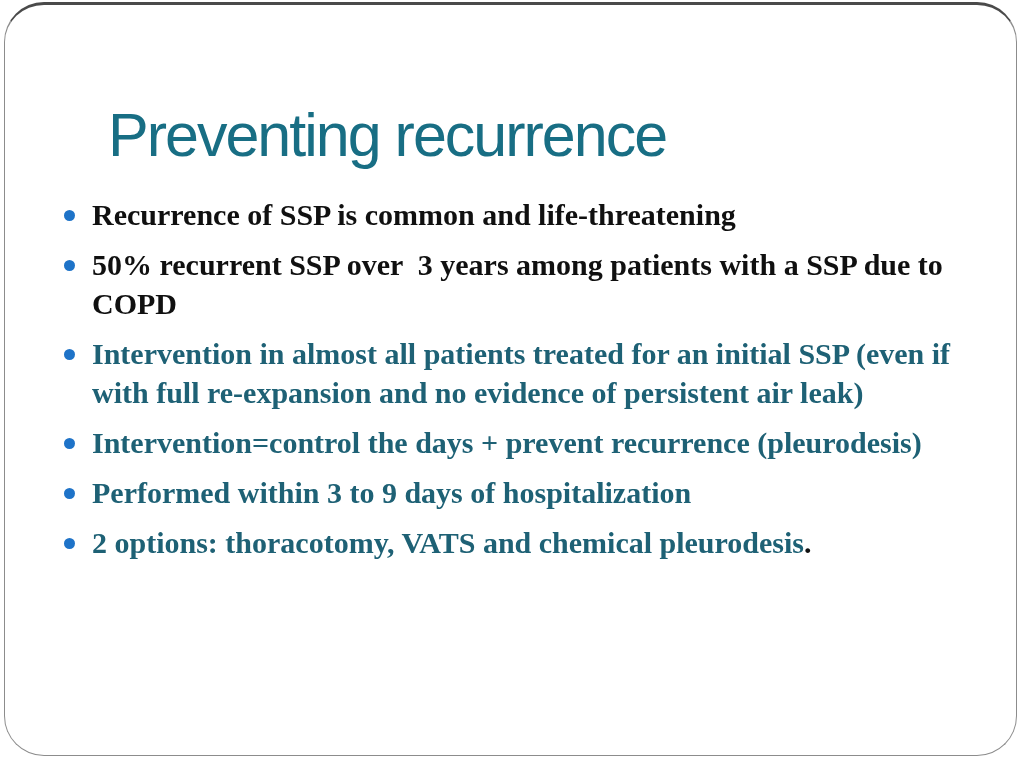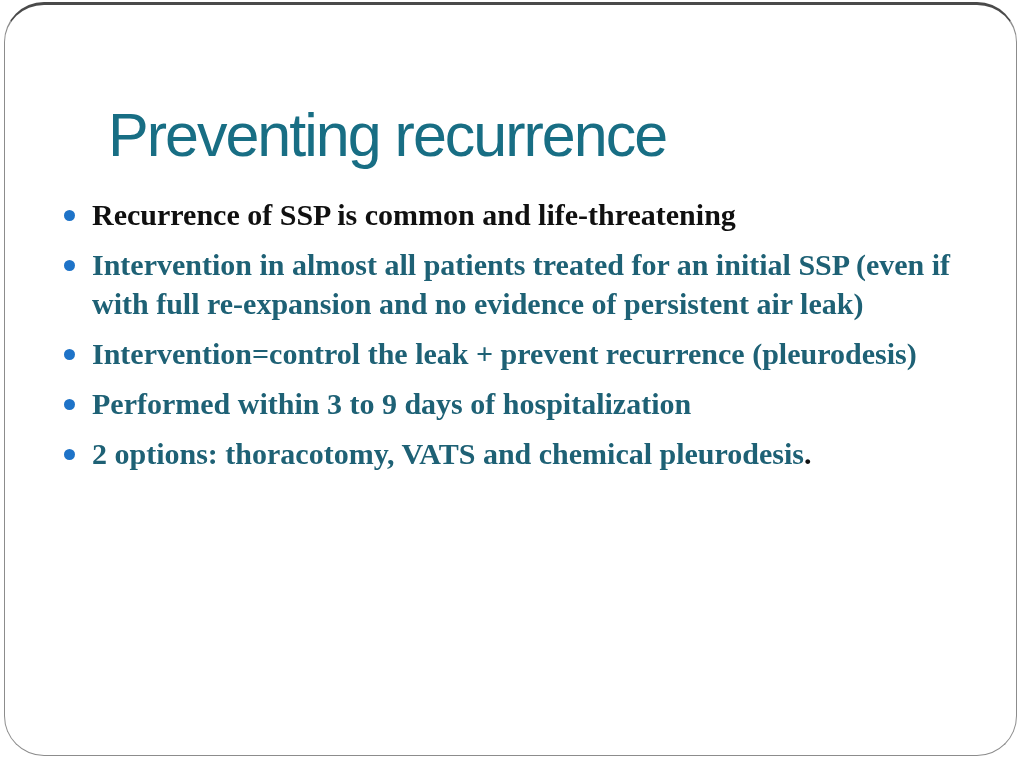--- a/index.html
+++ b/index.html
@@ -79,25 +79,28 @@
 </head>
 <body>
 
 <div class="page">
   <div class="slide">
     <h1 class="title">Preventing recurrence</h1>
     <ul class="bullets">
       <li class="b-dark">
         <span>Recurrence of SSP is common and life-threatening</span>
       </li>
+      <li class="b-dark">
+        <span>50% recurrent SSP over  3 years among patients with a SSP due to COPD</span>
+      </li>
       <li class="b-teal">
         <span>Intervention in almost all patients treated for an initial SSP (even if with full re-expansion and no evidence of persistent air leak)</span>
       </li>
       <li class="b-teal">
-        <span>Intervention=control the leak + prevent recurrence (pleurodesis)</span>
+        <span>Intervention=control the days + prevent recurrence (pleurodesis)</span>
       </li>
       <li class="b-teal">
         <span>Performed within 3 to 9 days of hospitalization</span>
       </li>
       <li class="b-teal">
         <span>2 options: thoracotomy, VATS and chemical pleurodesis</span><span class="suffix-dark">.</span>
       </li>
     </ul>
   </div>
 </div>

